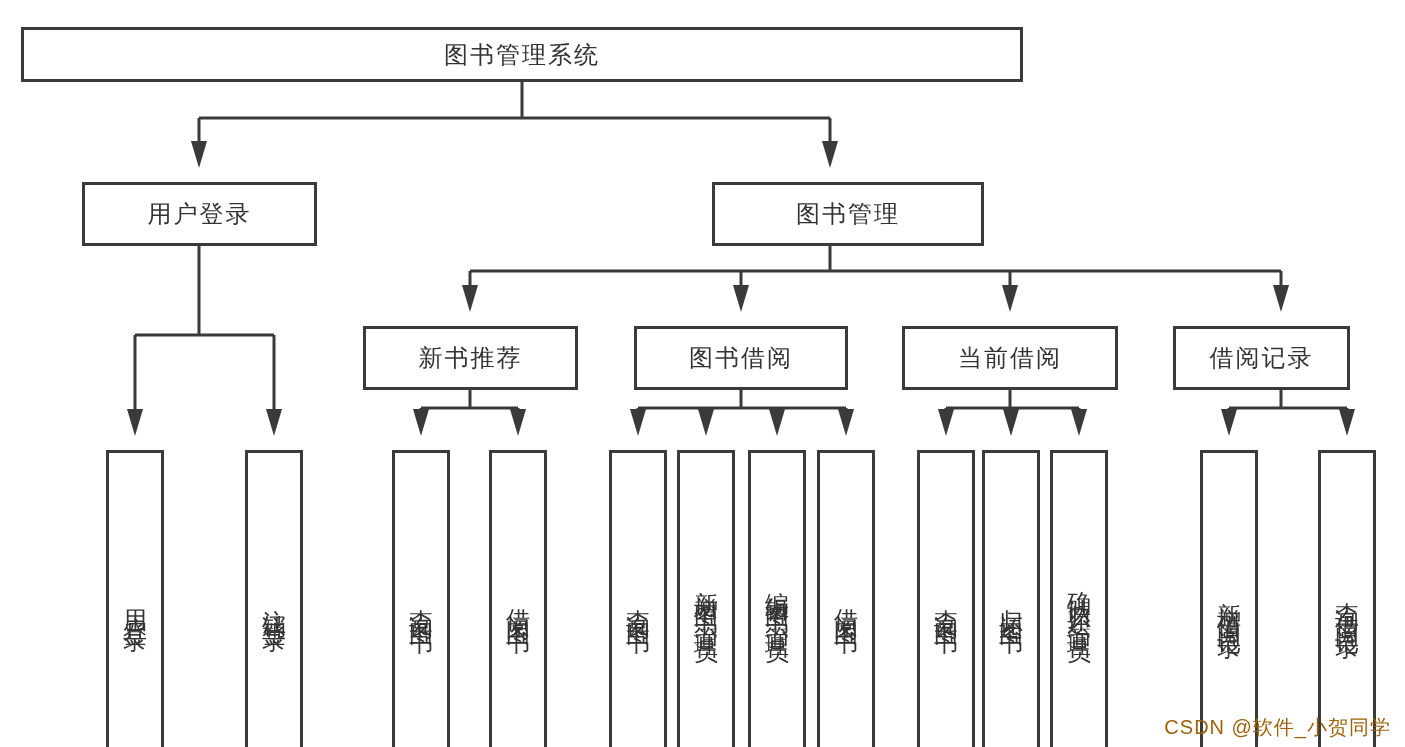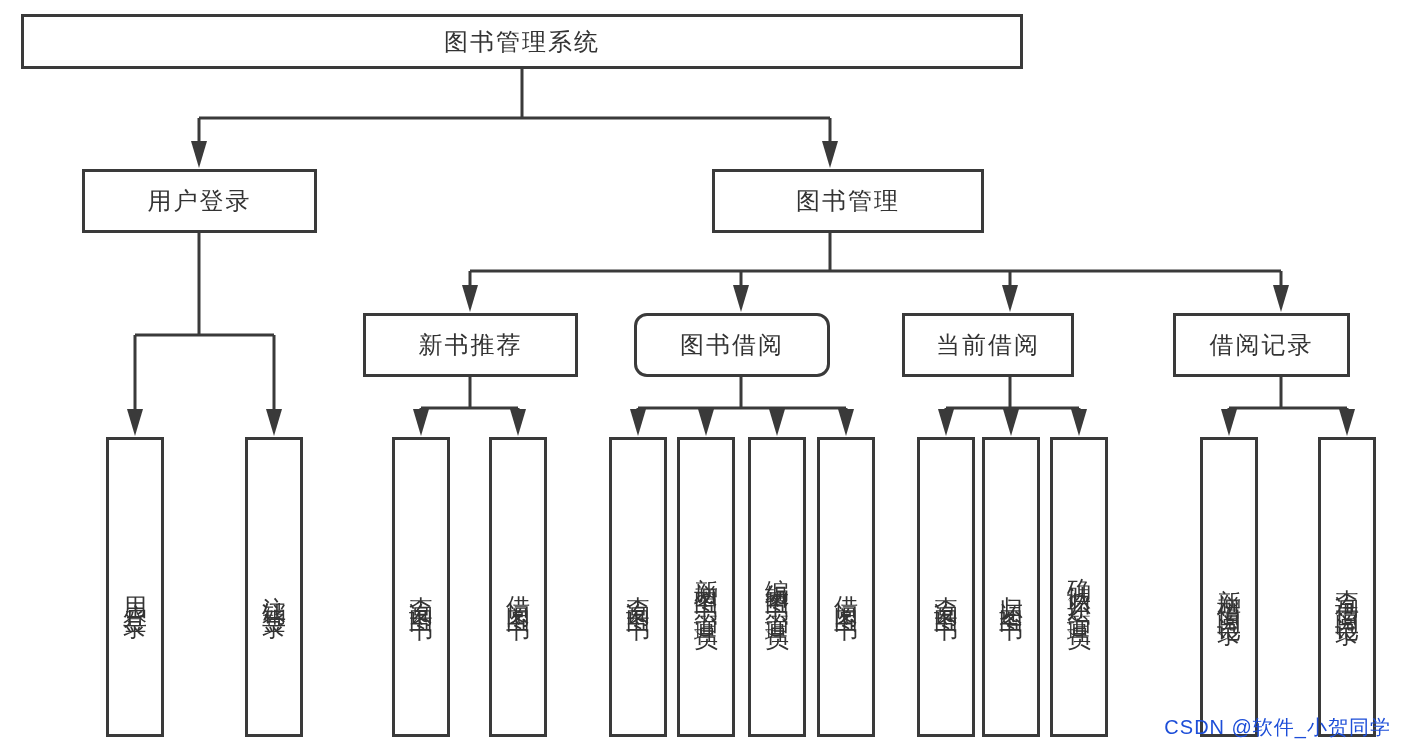--- a/index.html
+++ b/index.html
@@ -26,20 +26,21 @@
     background: #ffffff;
     border: 3px solid #3a3a3a;
     display: flex;
     align-items: center;
     justify-content: center;
     z-index: 1;
     font-size: 24px;
     letter-spacing: 2px;
     color: #333333;
     white-space: nowrap;
+    margin-top: 13px;
   }
   .hnode { height: 64px; }
   .root  { left: 21px;  top: 14px; width: 1002px; height: 55px; }
   .leaf {
     top: 437px;
     width: 58px;
     height: 300px;
     writing-mode: vertical-rl;
     text-orientation: mixed;
   }
@@ -48,21 +49,21 @@
     padding-top: 7px;
     font-size: 24px;
     white-space: nowrap;
   }
   .watermark {
     position: absolute;
     right: 14px;
     bottom: 6px;
     font-size: 20px;
     letter-spacing: 1px;
-    color: #1d4ed8;
+    color: #a16207;
     z-index: 2;
   }
 </style>
 </head>
 <body>
 
 <div class="stage">
 
   <svg class="wires" viewBox="0 0 1405 747" xmlns="http://www.w3.org/2000/svg">
 
@@ -107,24 +108,24 @@
   <div class="box hnode" style="left:82px; top:169px; width:235px;">
     <span>用户登录</span>
   </div>
   <div class="box hnode" style="left:712px; top:169px; width:272px;">
     <span>图书管理</span>
   </div>
 
   <div class="box hnode" style="left:363px; top:313px; width:215px;">
     <span>新书推荐</span>
   </div>
-  <div class="box hnode" style="left:634px; top:313px; width:196px;border-radius:13px;">
+  <div class="box hnode" style="left:634px; top:313px; width:214px;">
     <span>图书借阅</span>
   </div>
-  <div class="box hnode" style="left:902px; top:313px; width:172px;text-align:center;">
+  <div class="box hnode" style="left:902px; top:313px; width:216px;text-align:center;">
     <span>当前借阅</span>
   </div>
   <div class="box hnode" style="left:1173px; top:313px; width:177px;">
     <span>借阅记录</span>
   </div>
 
   <div class="box leaf" style="left:106px;">
     <span class="vtext">用户登录</span>
   </div>
   <div class="box leaf" style="left:245px;">

